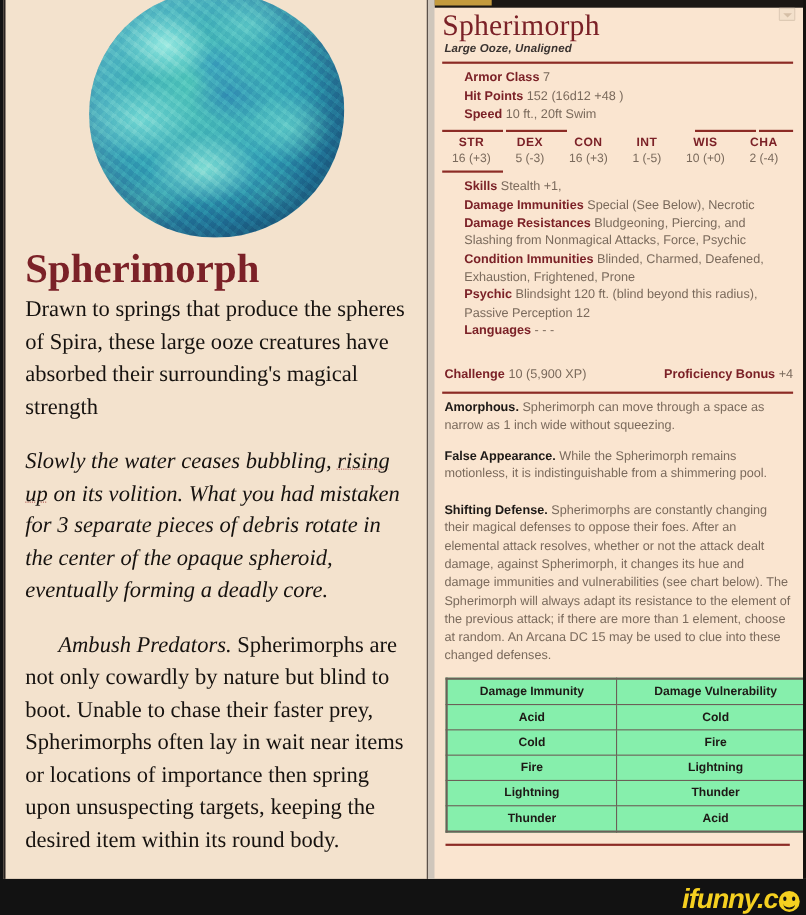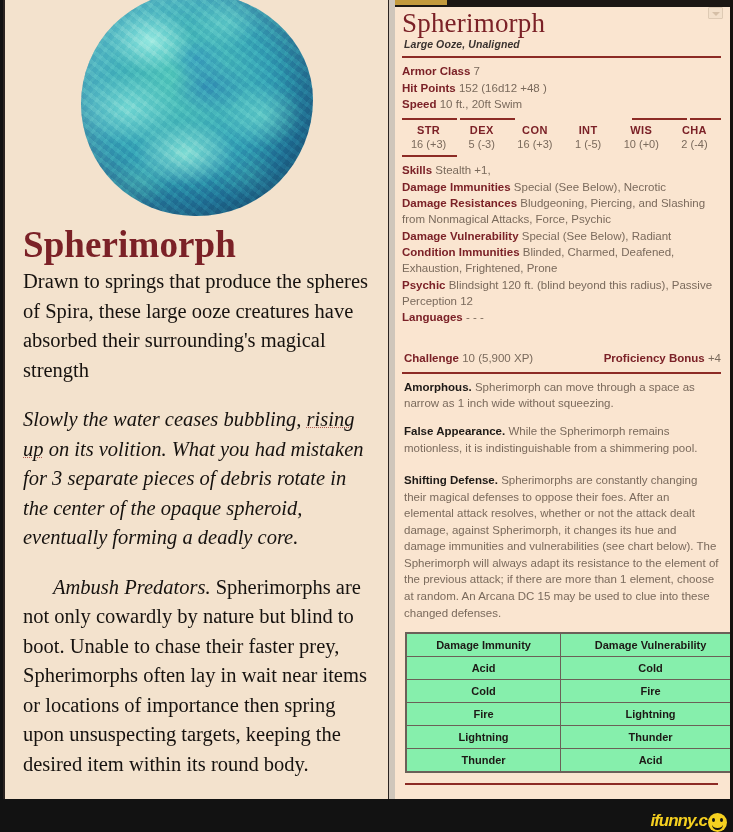--- a/index.html
+++ b/index.html
@@ -150,21 +150,21 @@
   .rule-full {
     height: 2px;
     background: #8c2b25;
     margin: 6px 0 5px 0;
   }
 
   .defense-line {
     font-size: 11.5px;
     color: #7a6a5c;
     line-height: 1.42;
-    margin-left: 0;
+    margin-left: 20px;
   }
   .defense-line b { color: #7b2127; font-weight: 700; }
 
   
   #ability-block { margin: 6px 0 2px 0; }
   #ability-rule-top, #ability-rule-bot {
     height: 2px;
     background:
       linear-gradient(to right,
         #8c2b25 0 55px, transparent 55px 58px,
@@ -244,21 +244,21 @@
   }
   #actions-rule {
     height: 2px; background: #8c2b25;
     margin: 1px 3px 8px 3px;
   }
 
   
   #watermark {
     position: absolute;
     right: 6px; bottom: 2px;
-    font-size: 17px;
+    font-size: 25px;
     font-weight: 700;
     font-style: italic;
     color: #f5d020;
     letter-spacing: -1px;
     line-height: 1;
     display: flex;
     align-items: center;
     margin-top: 40px;
   }
   #wm-smiley {
@@ -354,21 +354,20 @@
             <div class="ability-score">2 (-4)</div>
           </div>
         </div>
         <div id="ability-rule-bot"></div>
       </div>
 
       <div class="stats-list">
         <div class="defense-line"><b>Skills</b> <span>Stealth +1,</span></div>
         <div class="defense-line"><b>Damage Immunities</b> <span>Special (See Below), Necrotic</span></div>
         <div class="defense-line"><b>Damage Resistances</b> <span>Bludgeoning, Piercing, and Slashing from Nonmagical Attacks, Force, Psychic</span></div>
-        <div class="defense-line"><b>Damage Vulnerability</b> <span>Special (See Below), Radiant</span></div>
         <div class="defense-line"><b>Condition Immunities</b> <span>Blinded, Charmed, Deafened, Exhaustion, Frightened, Prone</span></div>
         <div class="defense-line"><b>Psychic</b> <span>Blindsight 120 ft. (blind beyond this radius), Passive Perception 12</span></div>
         <div class="defense-line"><b>Languages</b> <span>- - -</span></div>
         <div id="challenge-row">
           <div class="defense-line"><b>Challenge</b> <span>10 (5,900 XP)</span></div>
           <div class="defense-line"><b>Proficiency Bonus</b> <span>+4</span></div>
         </div>
       </div>
 
       <div class="rule-full"></div>

